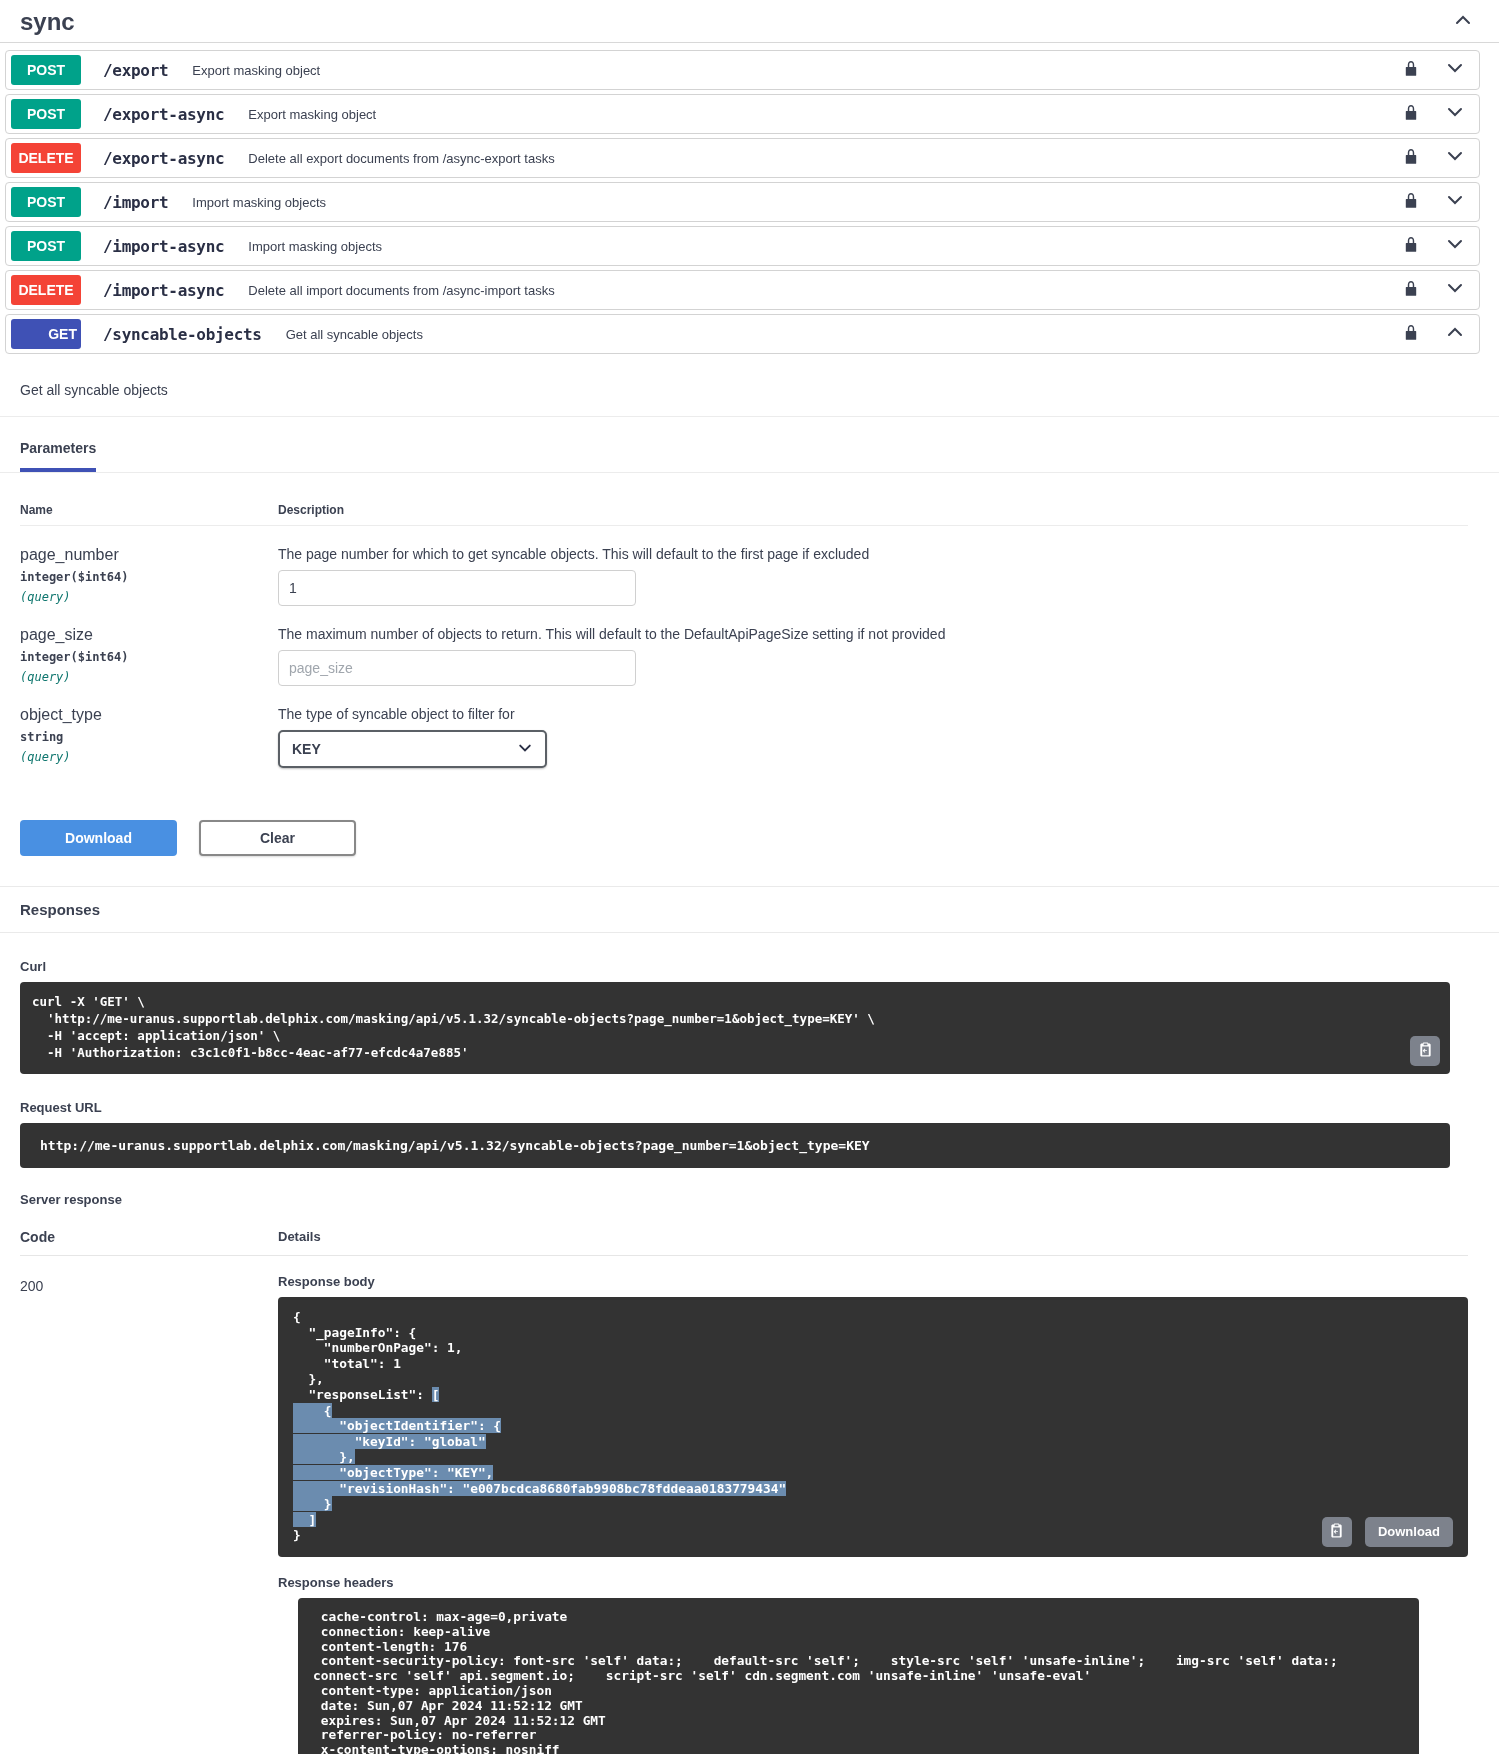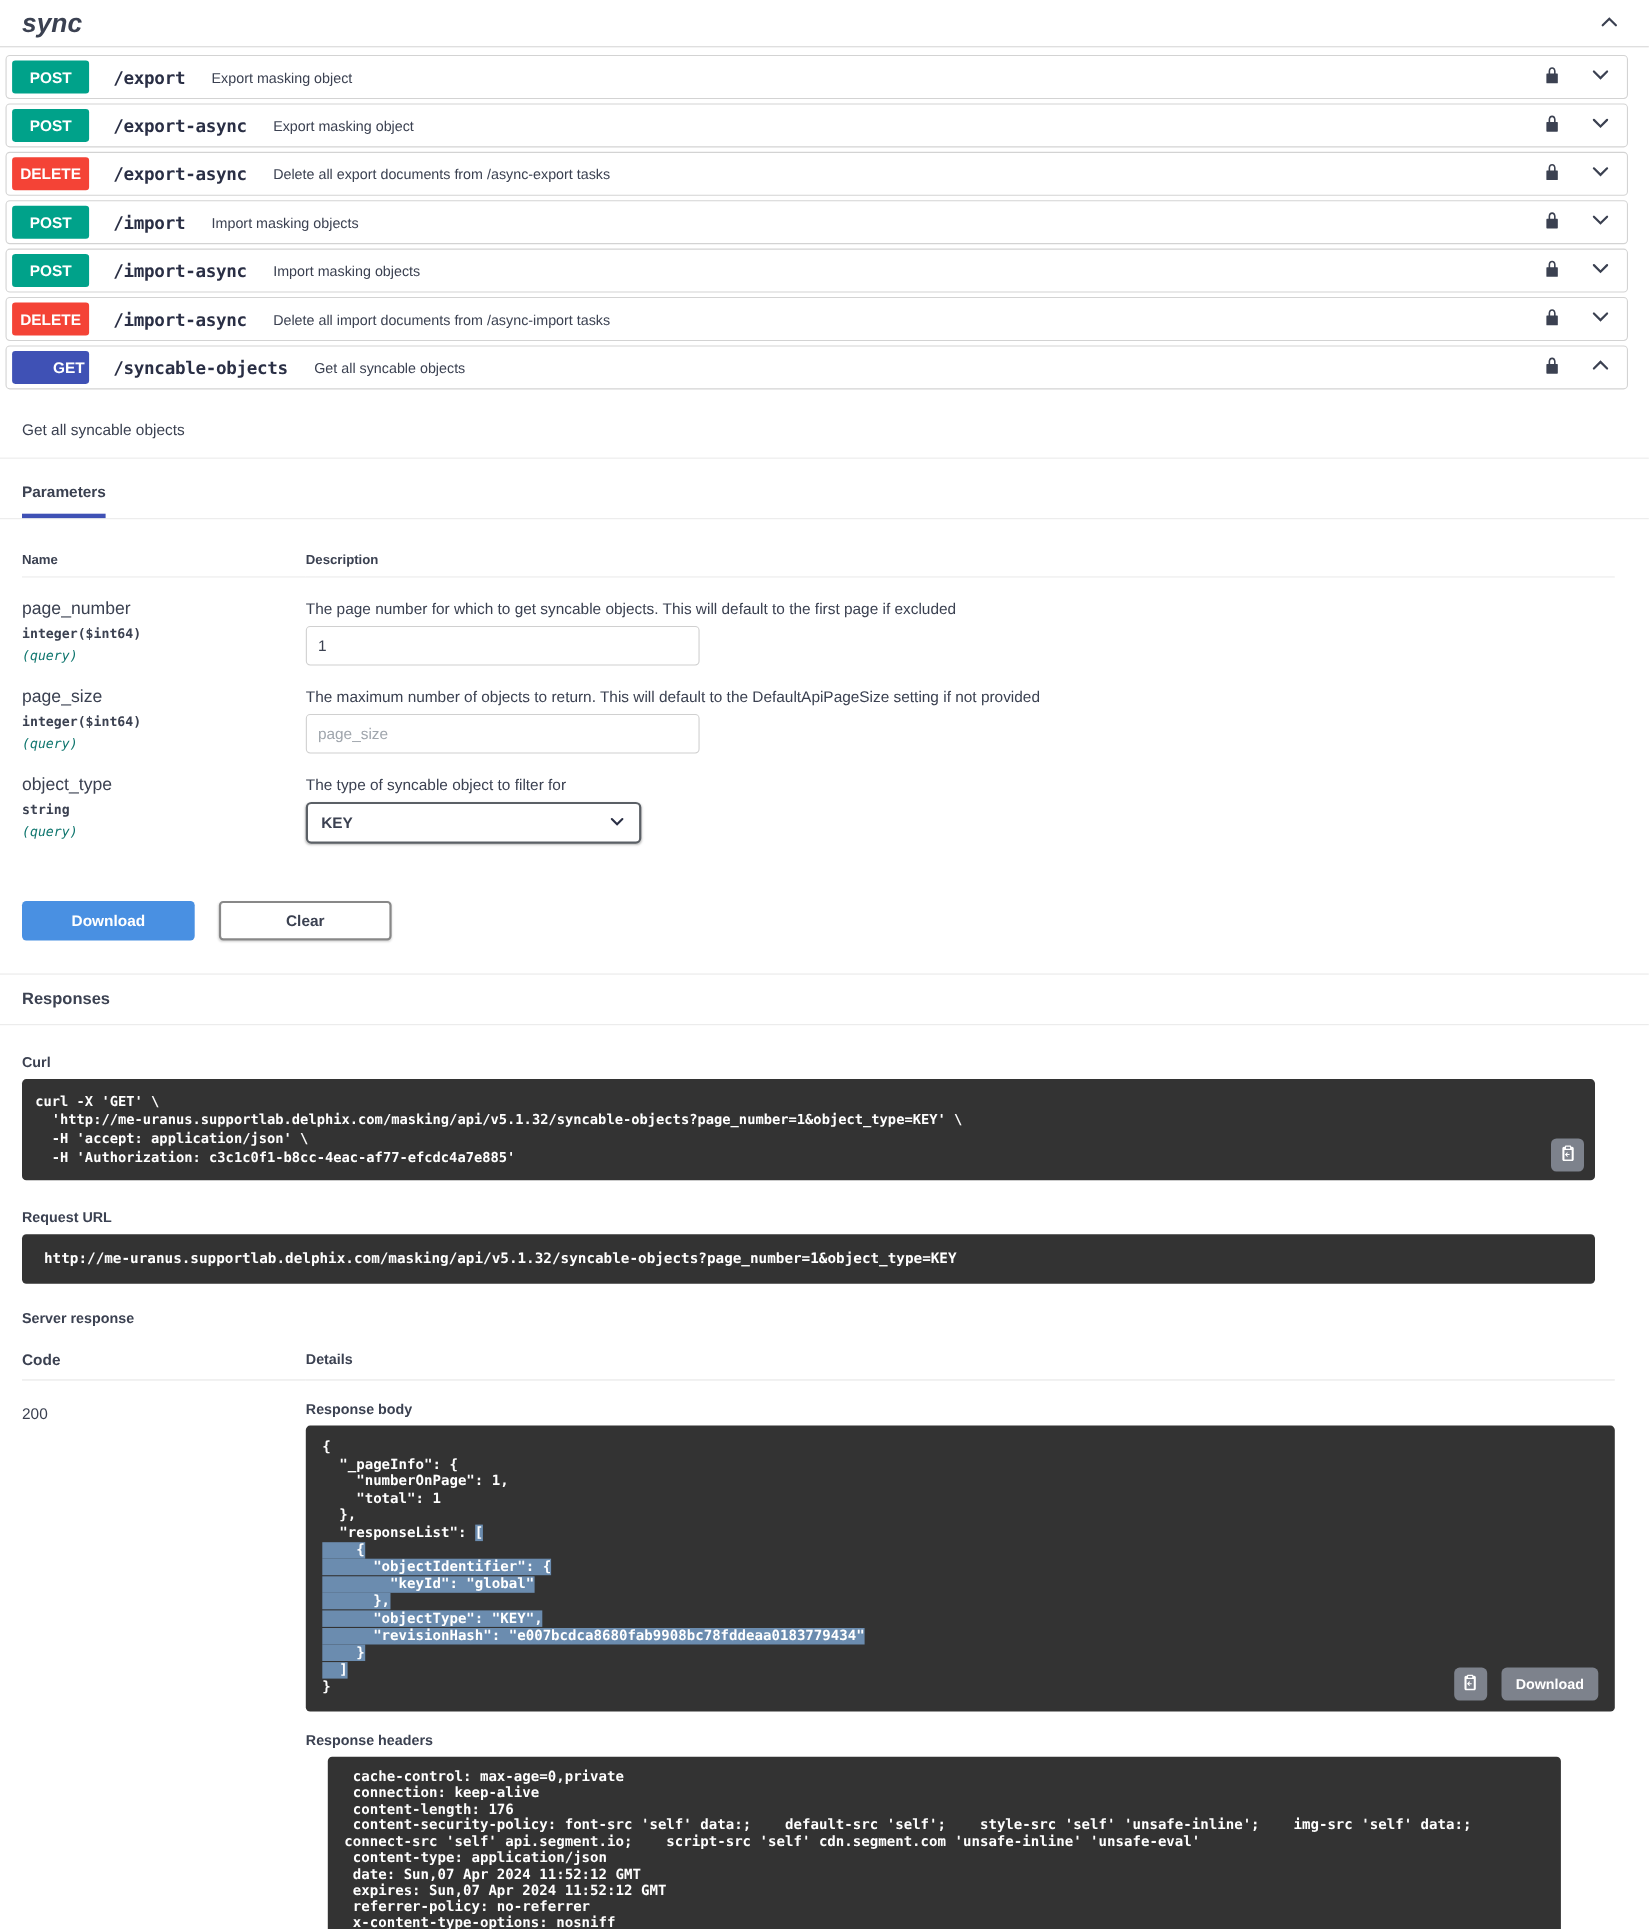--- a/index.html
+++ b/index.html
@@ -6,21 +6,21 @@
     --post:#00a28a; --delete:#f44336; --get:#3f51b5; --accent:#3f51b5;
     --execute:#4990e2; --panel:#333333; --selection:#6b8caf; --btn:#7d828c; --text:#3b4151;
   }
   *{box-sizing:border-box;}
   html,body{margin:0;padding:0;}
   body{width:1499px;min-height:1754px;background:#fff;color:var(--text);
        font-family:"Liberation Sans",sans-serif;}
   .mono{font-family:"DejaVu Sans Mono",monospace;}
 
   
-  .section-header{display:flex;align-items:center;padding:8px 26px 6px 20px;font-style:italic;}
+  .section-header{display:flex;align-items:center;padding:8px 26px 6px 20px;}
   .section-header h1{font-size:24px;font-weight:bold;margin:0;flex:1;color:var(--text);}
   .section-divider{border:0;border-top:1px solid #d8d8d8;margin:0 0 7px 0;}
 
   
   .ops{padding:0 18px 0 4px;}
   .op-row{display:flex;align-items:center;height:40px;margin:0 1px 4px 1px;
           border:1px solid #d3d3d3;border-radius:4px;background:#fff;padding:0 14px 0 5px;}
   .badge{min-width:70px;text-align:center;padding:8px 4px;border-radius:3px;
          color:#fff;font-weight:bold;font-size:14px;line-height:14px;}
   .m-post{background:var(--post);} .m-delete{background:var(--delete);} .m-get{background:var(--get);text-align:right;}
@@ -43,21 +43,21 @@
   .param-grid{display:grid;grid-template-columns:258px 1fr;padding:0 31px 0 20px;}
   .param-head{font-size:12px;font-weight:bold;padding:30px 0 8px 0;border-bottom:1px solid #ececec;}
   .param-cell{padding-top:20px;}
   .param-name{font-size:16px;color:var(--text);}
   .param-type{font-family:"DejaVu Sans Mono",monospace;font-weight:bold;font-size:12px;margin-top:6px;}
   .param-in{font-family:"DejaVu Sans Mono",monospace;font-style:italic;font-size:12px;color:#0f766e;margin-top:6px;}
   .param-desc{font-size:14px;margin:0 0 8px 0;}
   .param-input{width:358px;height:36px;border:1px solid #d0d0d0;border-radius:4px;
                font-size:14px;padding:0 10px;color:var(--text);font-family:"Liberation Sans",sans-serif;}
   .param-input::placeholder{color:#a0a6ad;}
-  .select-box{width:305px;height:38px;border:2px solid #5b6066;border-radius:5px;background:#fff;
+  .select-box{width:269px;height:38px;border:2px solid #5b6066;border-radius:5px;background:#fff;
               display:flex;align-items:center;justify-content:space-between;padding:0 12px;
               font-weight:bold;font-size:14px;color:var(--text);cursor:pointer;
               box-shadow:0 1px 2px rgba(0,0,0,.25);}
 
   .execute-row{display:flex;gap:22px;padding:52px 20px 0 20px;}
   .btn-execute{width:157px;height:36px;background:var(--execute);color:#fff;border:none;
                border-radius:4px;font-weight:bold;font-size:14px;cursor:pointer;}
   .btn-clear{width:157px;height:36px;background:#fff;color:var(--text);border:2px solid #888;
              border-radius:4px;font-weight:bold;font-size:14px;cursor:pointer;
              box-shadow:0 1px 2px rgba(0,0,0,.15);}

